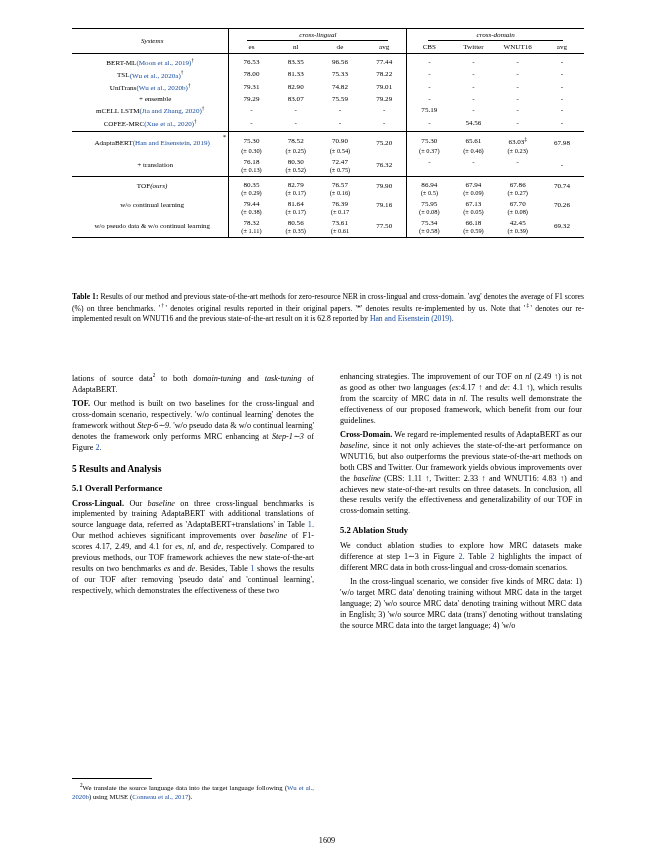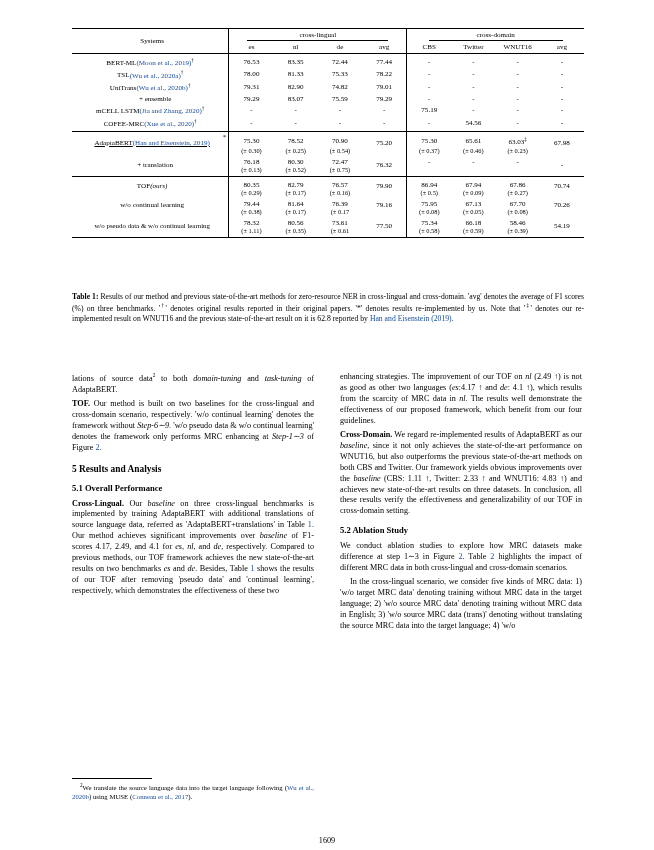--- a/index.html
+++ b/index.html
@@ -34,21 +34,21 @@
     width: 512px;
     font-size: 7.1px;
     font-family: "Liberation Serif", serif;
   }
   table.results td, table.results th {
     padding: 0;
     vertical-align: middle;
     text-align: center;
     font-weight: normal;
   }
-  .hline-top { border-top: 1.1px solid #000; }
+  .hline-top { border-top: 1.1px solid #000; font-style: italic; }
   .hline-bot { border-bottom: 1.1px solid #000; }
   .hline-thin { border-bottom: 0.6px solid #000; }
   .vline-l { border-left: 0.6px solid #000; }
   .sys-col {
     text-align: left;
     padding-left: 4px !important;
     width: 152px;
   }
   .grp-head {
     font-size: 7.1px;
@@ -56,21 +56,21 @@
   }
   .sub-head {
     font-size: 7.1px;
     padding: 1px 0 2px 0 !important;
   }
   .row-cell { padding: 1.2px 0 !important; width: 45px; }
   .b { font-weight: bold; }
   .sup { font-size: 5.2px; vertical-align: super; }
   .cite { color: #1b4fa0; margin-top: 41px; }
   .pm { font-size: 6.4px; }
-  .star-cell { position: relative; text-decoration: underline; }
+  .star-cell { position: relative; }
   .star-cell .st {
     position: absolute;
     right: 2px;
     top: 1px;
     font-size: 7px;
   }
 
   
   .caption {
     position: absolute;
@@ -174,21 +174,21 @@
         <td class="sub-head vline-l">CBS</td>
         <td class="sub-head">Twitter</td>
         <td class="sub-head">WNUT16</td>
         <td class="sub-head">avg</td>
       </tr>
 
       <tr>
         <td class="sys-col row-cell" style="padding-top:3px !important"><span>BERT-ML</span><span class="cite">(Moon et al., 2019)</span><span class="sup">†</span></td>
         <td class="row-cell vline-l" style="padding-top:3px !important">76.53</td>
         <td class="row-cell b" style="padding-top:3px !important">83.35</td>
-        <td class="row-cell" style="padding-top:3px !important">72.44</td>
+        <td class="row-cell" style="padding-top:3px !important">96.56</td>
         <td class="row-cell" style="padding-top:3px !important">77.44</td>
         <td class="row-cell vline-l" style="padding-top:3px !important">-</td>
         <td class="row-cell" style="padding-top:3px !important">-</td>
         <td class="row-cell" style="padding-top:3px !important">-</td>
         <td class="row-cell" style="padding-top:3px !important">-</td>
       </tr>
       <tr>
         <td class="sys-col row-cell"><span>TSL</span><span class="cite">(Wu et al., 2020a)</span><span class="sup">†</span></td>
         <td class="row-cell vline-l">78.00</td>
         <td class="row-cell">81.33</td>
@@ -328,22 +328,22 @@
       </tr>
 
       <tr>
         <td rowspan="2" class="sys-col" style="vertical-align:middle;font-size:6.9px">w/o pseudo data &amp; w/o continual learning</td>
         <td class="vline-l" style="padding-top:4px !important">78.32</td>
         <td style="padding-top:4px !important">80.56</td>
         <td style="padding-top:4px !important">73.61</td>
         <td rowspan="2" style="vertical-align:middle">77.50</td>
         <td class="vline-l" style="padding-top:4px !important">75.34</td>
         <td style="padding-top:4px !important">66.18</td>
-        <td style="padding-top:4px !important">58.46</td>
-        <td rowspan="2" style="vertical-align:middle">54.19</td>
+        <td style="padding-top:4px !important">42.45</td>
+        <td rowspan="2" style="vertical-align:middle">69.32</td>
       </tr>
       <tr class="hline-bot">
         <td class="pm vline-l" style="padding-bottom:3px !important">(± 1.11)</td>
         <td class="pm" style="padding-bottom:3px !important">(± 0.35)</td>
         <td class="pm" style="padding-bottom:3px !important">(± 0.61</td>
         <td class="pm vline-l" style="padding-bottom:3px !important">(± 0.58)</td>
         <td class="pm" style="padding-bottom:3px !important">(± 0.59)</td>
         <td class="pm" style="padding-bottom:3px !important">(± 0.39)</td>
       </tr>
     </tbody>

